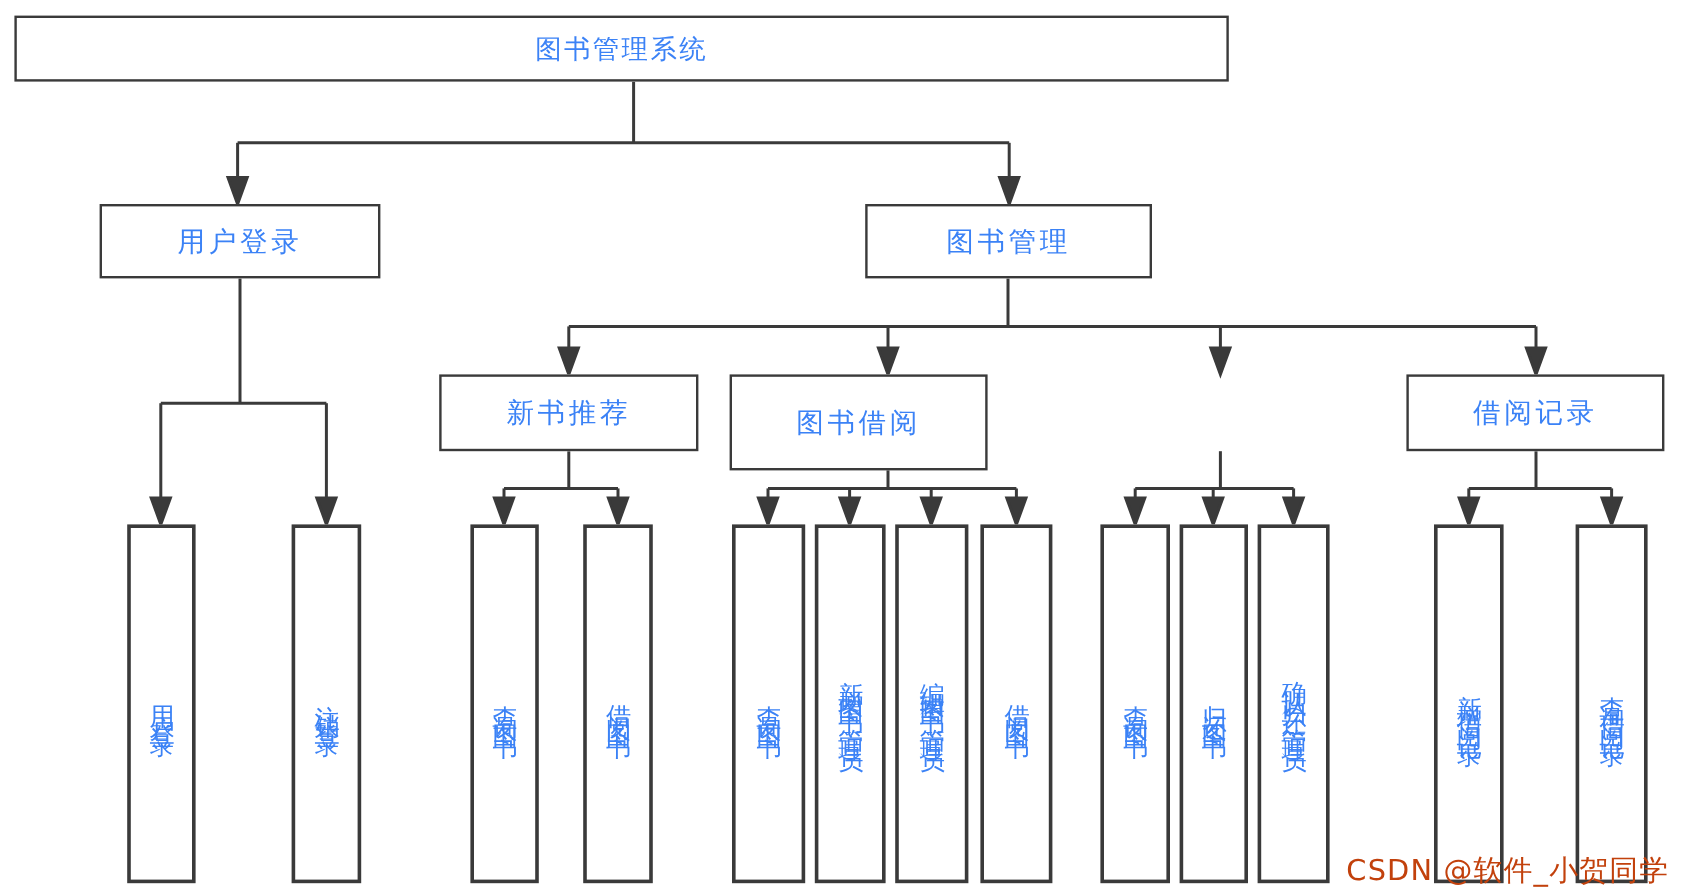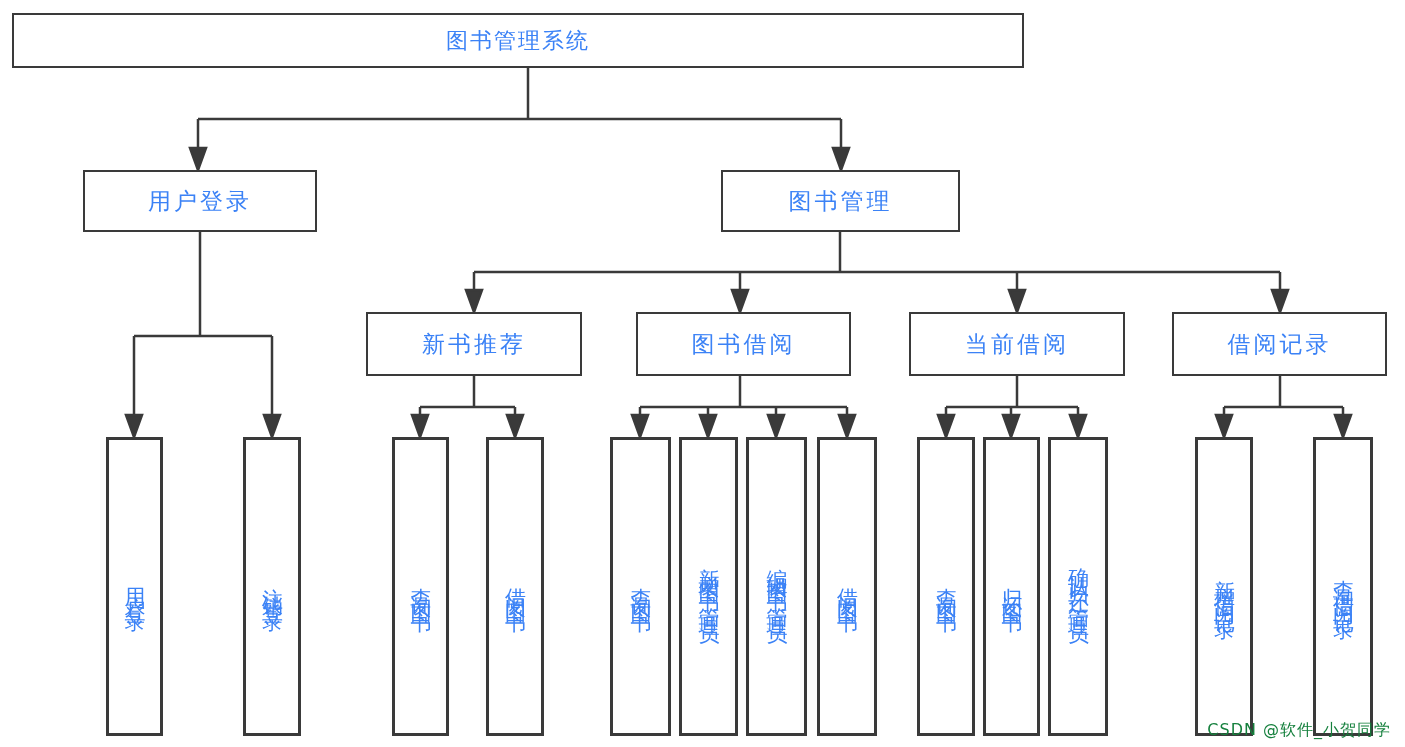--- a/index.html
+++ b/index.html
@@ -27,22 +27,22 @@
     writing-mode:vertical-rl;
     text-orientation:mixed;
     font-size:21px;
     letter-spacing:8px;
     line-height:1;
     font-weight:400;
   }
   .watermark{
     position:absolute;
     right:14px;bottom:6px;
-    font-size:16px;
-    color:#15803d;
+    font-size:24px;
+    color:#c2410c;
     letter-spacing:1px;
     z-index:5;
     white-space:nowrap;
   }
 </style>
 </head>
 <body>
 
 <div class="stage">
 
@@ -131,25 +131,22 @@
   <div class="box lvl" style="left:83px;top:170px;width:234px;height:62px">
     <span>用户登录</span>
   </div>
   <div class="box lvl" style="left:721px;top:170px;width:239px;height:62px">
     <span>图书管理</span>
   </div>
 
   <div class="box lvl" style="left:366px;top:312px;width:216px;height:64px">
     <span>新书推荐</span>
   </div>
-  <div class="box lvl" style="left:636px;top:312px;width:215px;height:64px">
+  <div class="box lvl" style="left:608px;top:312px;width:215px;height:80px">
     <span>图书借阅</span>
-  </div>
-  <div class="box lvl" style="left:909px;top:312px;width:216px;height:64px">
-    <span>当前借阅</span>
   </div>
   <div class="box lvl" style="left:1172px;top:312px;width:215px;height:64px">
     <span>借阅记录</span>
   </div>
 
   <div class="box leaf" style="left:106px;top:437px;width:57px;height:299px">
     <span>用户登录</span>
   </div>
   <div class="box leaf" style="left:243px;top:437px;width:58px;height:299px">
     <span>注销登录</span>

